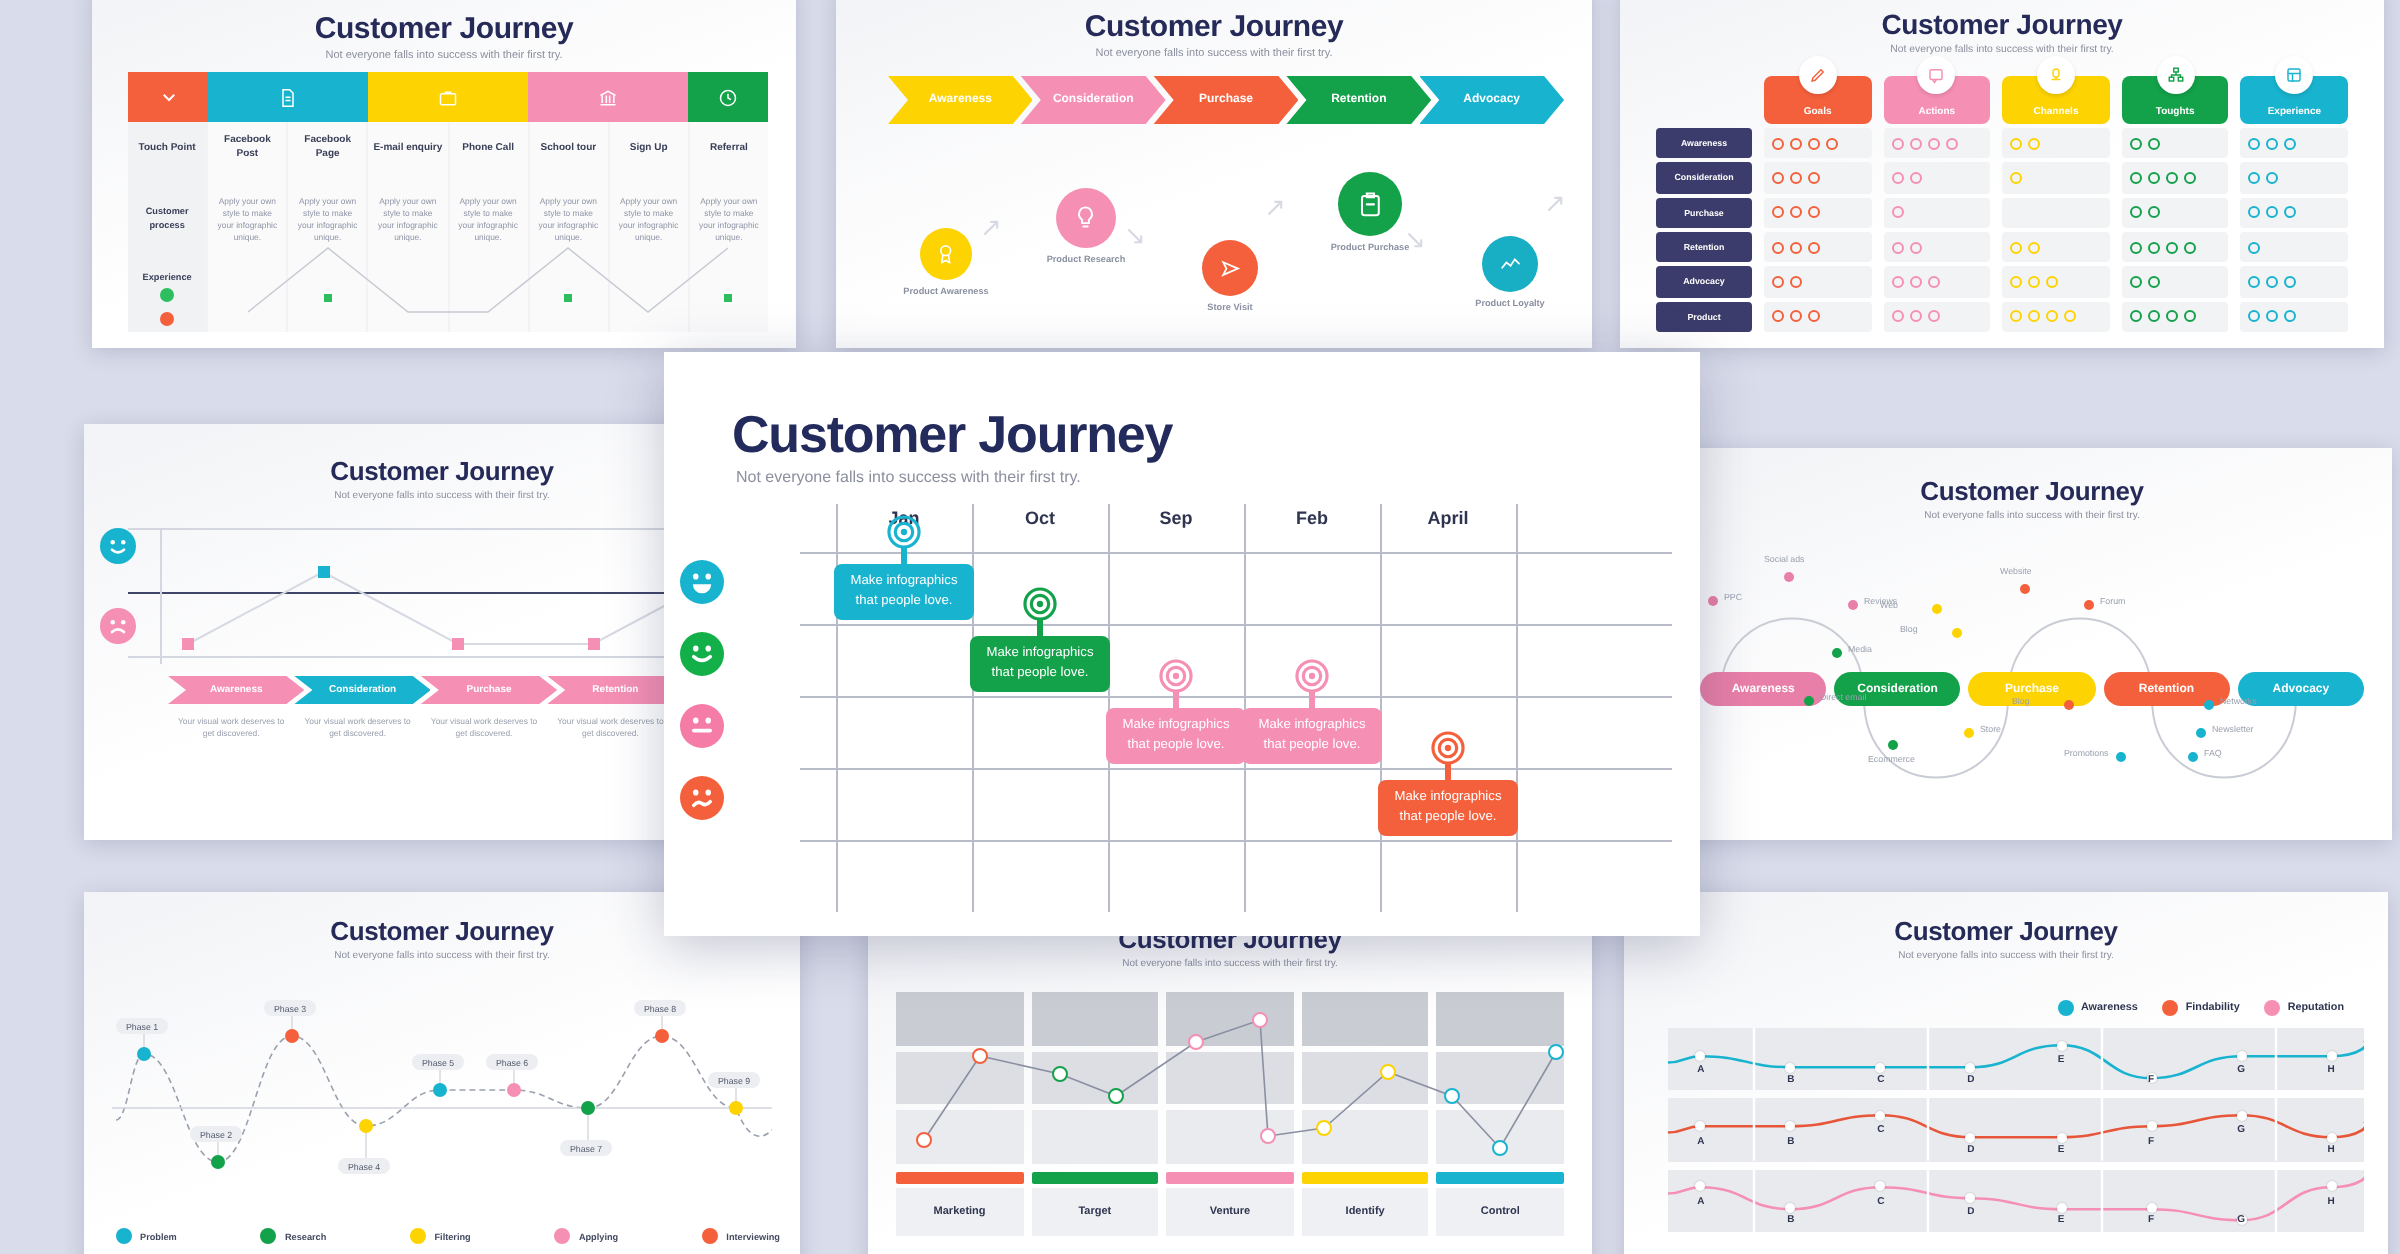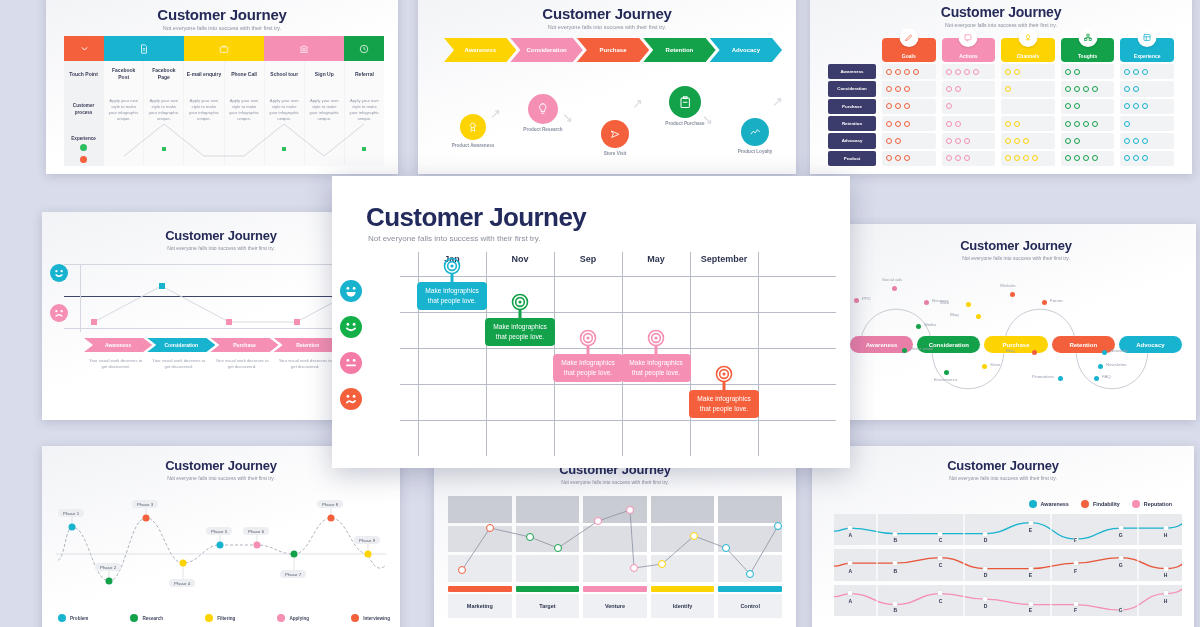--- a/index.html
+++ b/index.html
@@ -850,24 +850,24 @@
       <div class="md-vline" style="left:154px"></div>
       <div class="md-vline" style="left:222px"></div>
       <div class="md-vline" style="left:290px"></div>
       <div class="md-vline" style="left:358px"></div>
       <div class="md-hline" style="top:24px"></div>
       <div class="md-hline" style="top:60px"></div>
       <div class="md-hline" style="top:96px"></div>
       <div class="md-hline" style="top:132px"></div>
       <div class="md-hline" style="top:168px"></div>
       <div class="md-month" style="left:52px">Jan</div>
-      <div class="md-month" style="left:120px">Nov</div>
+      <div class="md-month" style="left:120px">Oct</div>
       <div class="md-month" style="left:188px">Sep</div>
-      <div class="md-month" style="left:256px">May</div>
-      <div class="md-month" style="left:324px">September</div>
+      <div class="md-month" style="left:256px">Feb</div>
+      <div class="md-month" style="left:324px">April</div>
       <div class="md-face" style="top:28px;background:#18b3cf"><svg width="22" height="22" viewBox="0 0 24 24">
           <ellipse cx="8.6" cy="9" rx="1.5" ry="1.7" fill="#fff"></ellipse>
           <ellipse cx="15.4" cy="9" rx="1.5" ry="1.7" fill="#fff"></ellipse>
           <path d="M7 13.2h10a5 5 0 0 1-10 0z" fill="#fff"></path>
         </svg></div>
       <div class="md-face" style="top:64px;background:#13b04a"><svg width="22" height="22" viewBox="0 0 24 24">
           <ellipse cx="8.6" cy="9" rx="1.5" ry="1.7" fill="#fff"></ellipse>
           <ellipse cx="15.4" cy="9" rx="1.5" ry="1.7" fill="#fff"></ellipse>
           <path d="M7.5 13.5q4.5 4 9 0" stroke="#fff" stroke-width="2" fill="none" stroke-linecap="round"></path>
         </svg></div>

